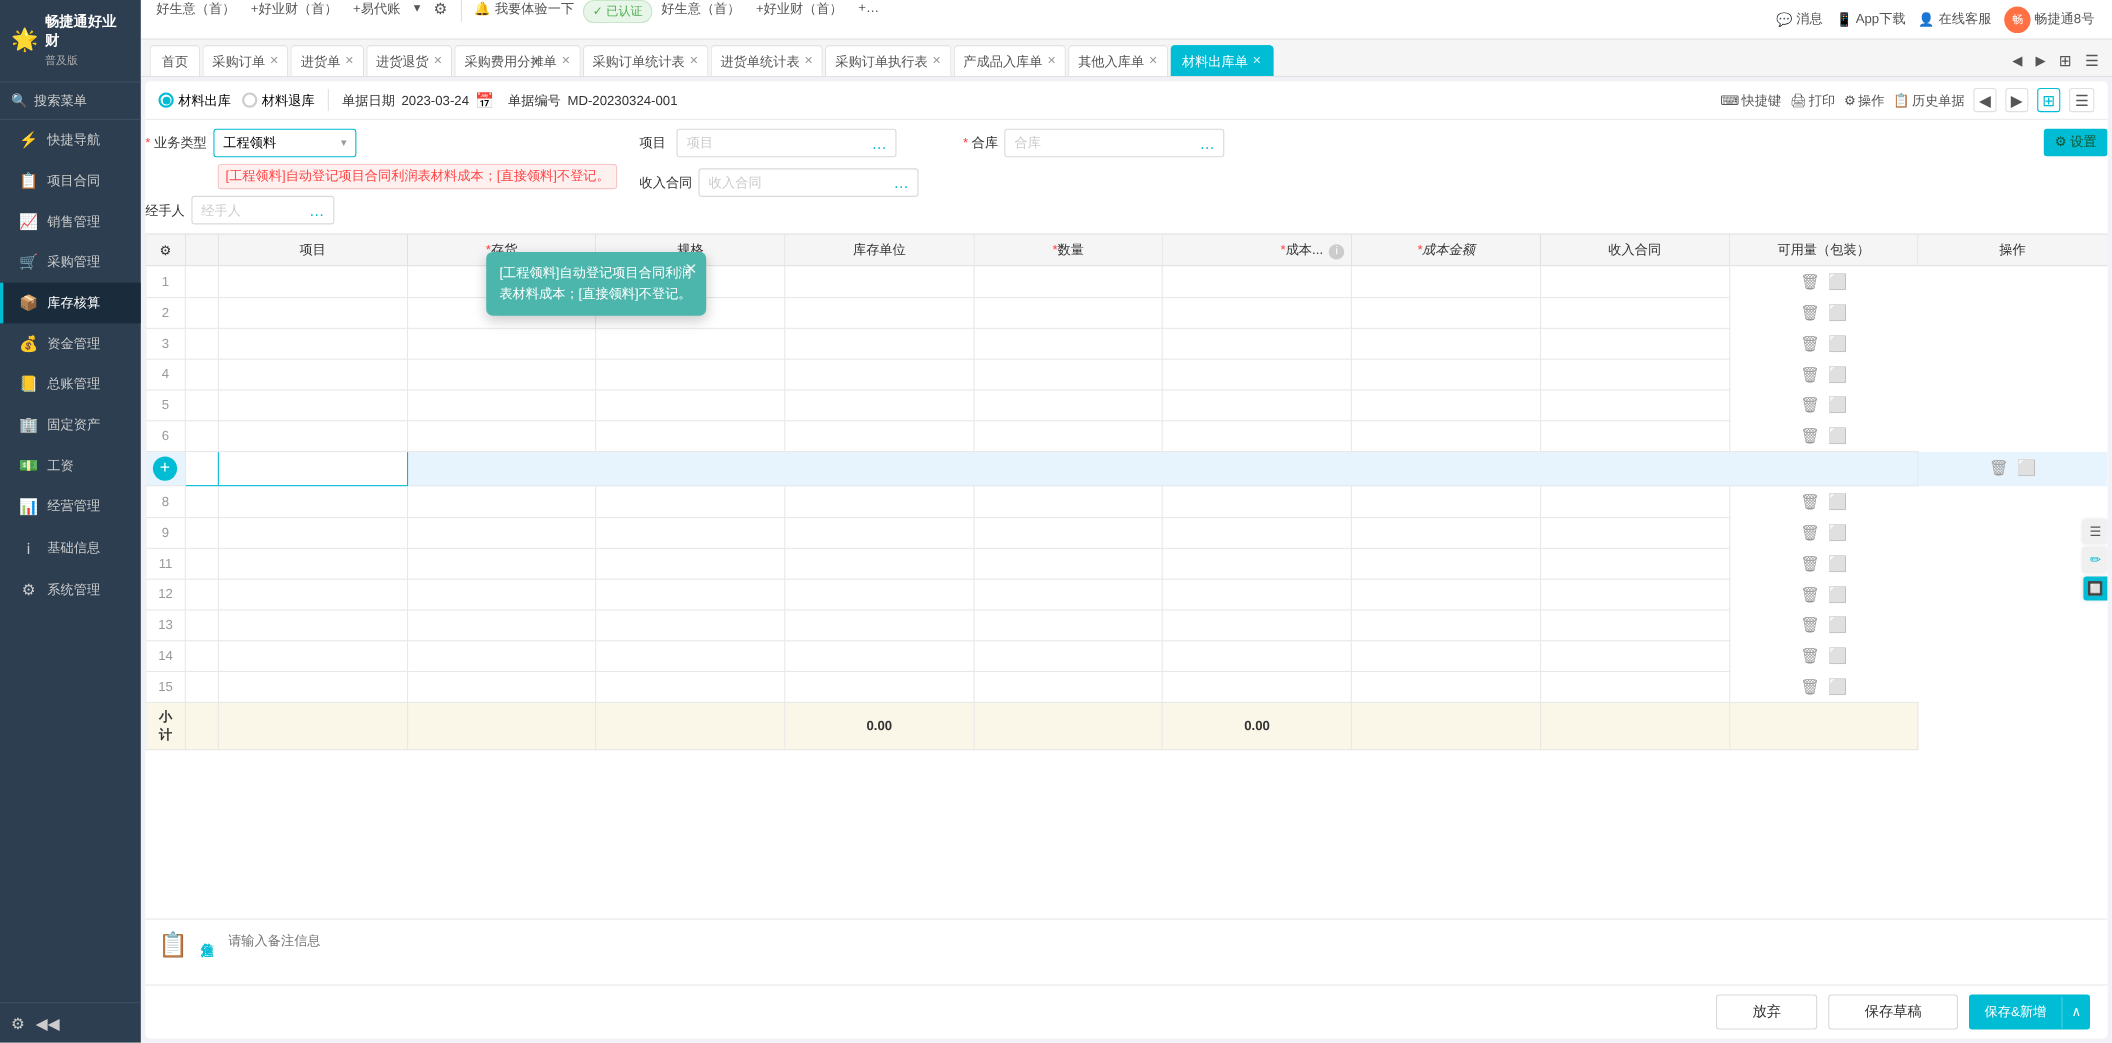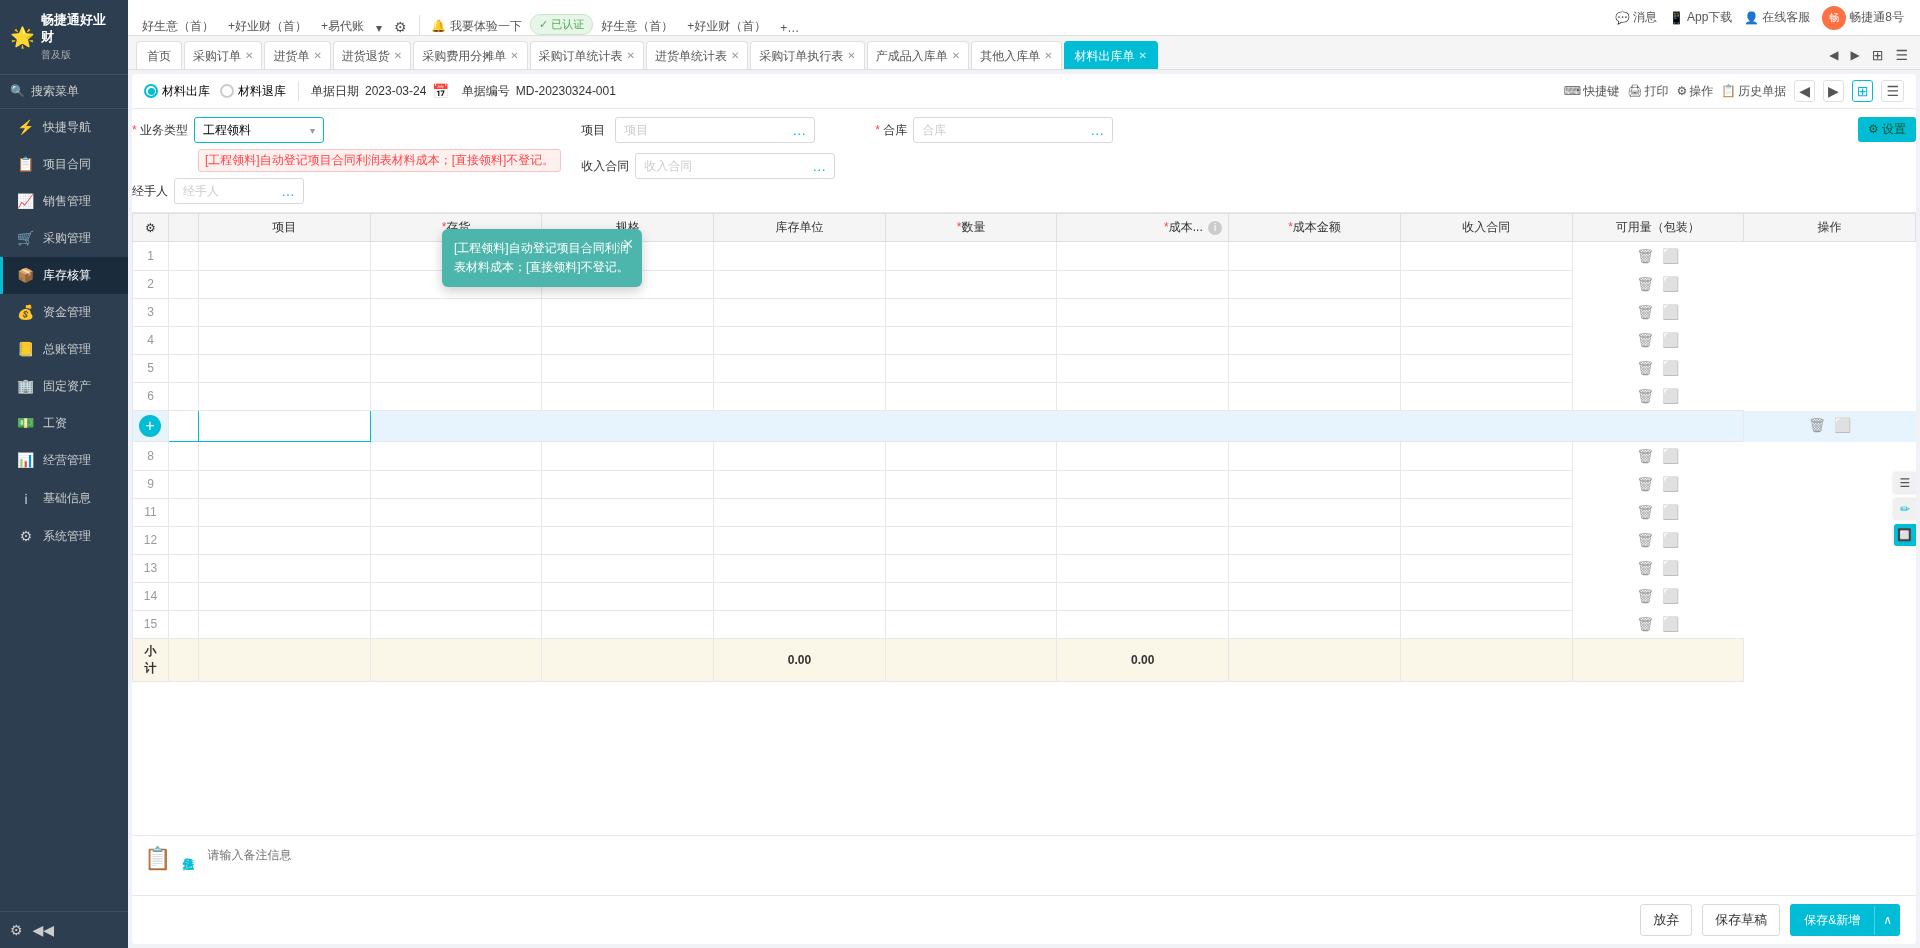--- a/index.html
+++ b/index.html
@@ -36,21 +36,21 @@
 
     
     .tooltip-popup { position: absolute; background: #4db6ac; color: #fff; border-radius: 6px; padding: 10px 12px; font-size: 12px; line-height: 1.6; max-width: 200px; z-index: 100; top: 192px; left: 316px; box-shadow: 0 4px 12px rgba(0,0,0,0.2); }
     .tooltip-popup .close-btn { position: absolute; top: 4px; right: 8px; cursor: pointer; font-size: 14px; opacity: 0.8; }
 
     
     .notes-area { border-top: 1px solid #e8e8e8; padding: 8px 12px; display: flex; align-items: flex-start; gap: 8px; min-height: 60px; }
 
     
     .footer { padding: 8px 16px; display: flex; justify-content: flex-end; gap: 10px; border-top: 1px solid #e8e8e8; background: #fff; }
-    .btn { padding: 6px 12px; border-radius: 3px; cursor: pointer; font-size: 13px; border: 1px solid #d9d9d9; background: #fff; color: #333; }
+    .btn { padding: 6px 32px; border-radius: 3px; cursor: pointer; font-size: 13px; border: 1px solid #d9d9d9; background: #fff; color: #333; }
     .btn-primary-split { background: #00bcd4; color: #fff; border-color: #00bcd4; display: flex; align-items: center; gap: 0; padding: 0; overflow: hidden; border-radius: 3px; }
     .btn-primary-split .main-part { padding: 6px 14px; cursor: pointer; border-right: 1px solid rgba(255,255,255,0.3); }
     .btn-primary-split .arrow-part { padding: 6px 8px; cursor: pointer; }
   </style>
 </head>
 <body>
 
 <div class="sidebar">
   <div class="sidebar-logo">
     <span style="font-size:20px;">🌟</span>
@@ -115,21 +115,21 @@
   </div>
   <div class="sidebar-bottom">
     <span class="sidebar-bottom-icon">⚙</span>
     <span class="sidebar-bottom-icon">◀◀</span>
   </div>
 </div>
 
 <div class="main">
 
   <div style="background:#fff; border-bottom:1px solid #e0e0e0; height:36px; display:flex; align-items:stretch; padding: 0 8px; overflow:hidden; position:relative;">
-    <div style="display:flex; align-items:flex-end; gap:2px; overflow:hidden; flex:1;">
+    <div style="display:flex; align-items:flex-start; gap:2px; overflow:hidden; flex:1;">
       <span style="padding:0 6px; color:#555; cursor:pointer; white-space:nowrap; font-size:12px;">好生意（首）</span>
       <span style="padding:0 6px; color:#555; cursor:pointer; white-space:nowrap; font-size:12px;">+好业财（首）</span>
       <span style="padding:0 6px; color:#555; cursor:pointer; white-space:nowrap; font-size:12px;">+易代账</span>
       <span style="padding:0 4px; color:#555; cursor:pointer; font-size:12px;">▾</span>
       <span style="padding:0 6px; color:#555; cursor:pointer; font-size:14px;">⚙</span>
       <span style="width:1px; height:20px; background:#e0e0e0; margin:0 4px;"></span>
       <span style="padding:0 6px; color:#555; cursor:pointer; white-space:nowrap; font-size:12px;">🔔 我要体验一下</span>
       <span style="padding:2px 8px; background:#e8f5e9; color:#4caf50; border-radius:10px; font-size:11px; border:1px solid #c8e6c9;">✓ 已认证</span>
       <span style="padding:0 6px; color:#555; cursor:pointer; white-space:nowrap; font-size:12px;">好生意（首）</span>
       <span style="padding:0 6px; color:#555; cursor:pointer; white-space:nowrap; font-size:12px;">+好业财（首）</span>
@@ -273,21 +273,21 @@
             <th style="width:30px;"></th>
             <th style="min-width:100px;">项目</th>
             <th style="min-width:120px;"><span style="color:#f44;">*</span>存货</th>
             <th style="min-width:90px;">规格</th>
             <th style="min-width:80px;">库存单位</th>
             <th style="min-width:80px;"><span style="color:#f44;">*</span>数量</th>
             <th style="min-width:90px;text-align:right;">
               <span style="color:#f44;">*</span>成本...
               <span style="display:inline-flex; width:14px; height:14px; border-radius:50%; background:#ccc; color:#fff; align-items:center; justify-content:center; font-size:10px; cursor:pointer; margin-left:2px;">i</span>
             </th>
-            <th style="min-width:90px;"><span style="color:#f44;">*</span>成本金额</th>
+            <th style="min-width:90px;font-style:italic;"><span style="color:#f44;">*</span>成本金额</th>
             <th style="min-width:100px;">收入合同</th>
             <th style="min-width:110px;">可用量（包装）</th>
             <th style="min-width:60px;">操作</th>
           </tr>
         </thead>
         <tbody>
 
           <tr>
             <td class="row-num">1</td>
             <td></td>

